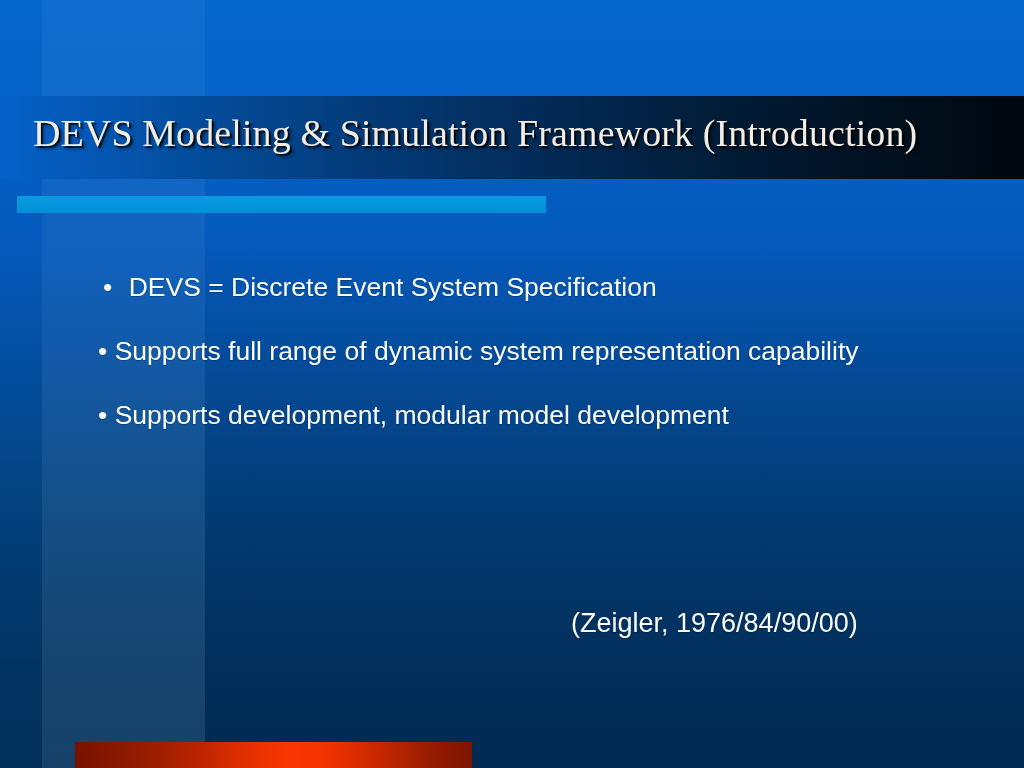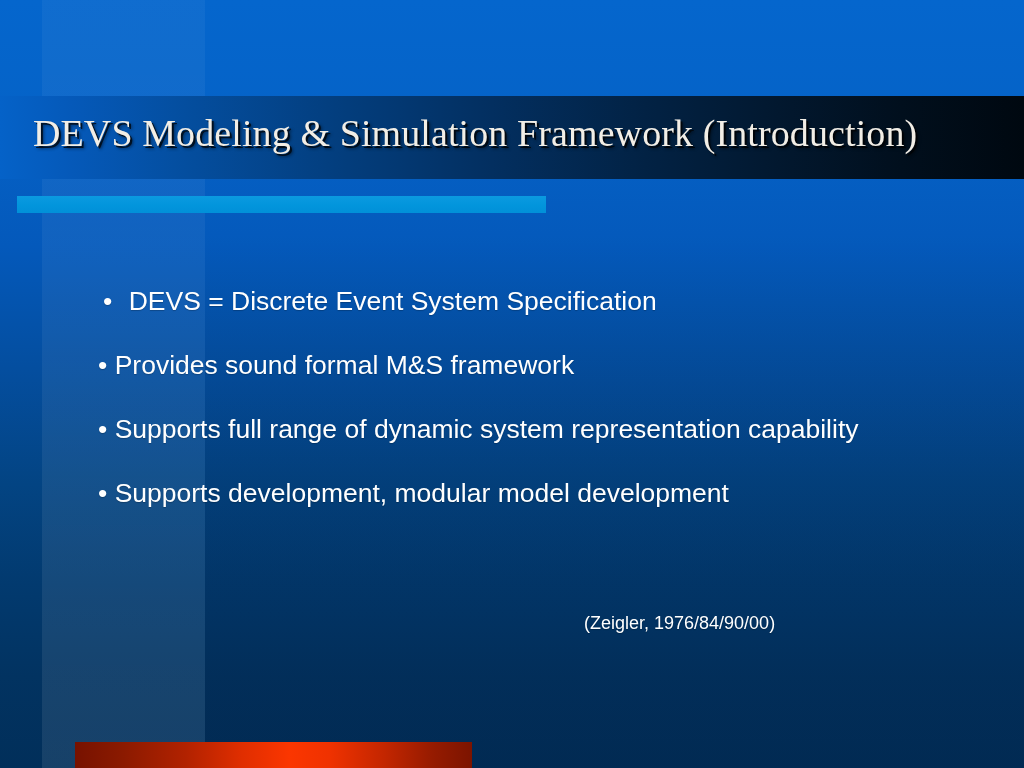--- a/index.html
+++ b/index.html
@@ -100,21 +100,21 @@
     top: 196px;
     width: 529px;
     height: 17px;
     background: linear-gradient(to bottom, #0b9ae0 0%, #0295dc 55%, #0190d8 100%);
   }
 
   
   #bullets {
     position: absolute;
     left: 98px;
-    top: 286px;
+    top: 272px;
     width: 900px;
   }
 
   .bullet {
     color: #ffffff;
     font-size: 26.5px;
     line-height: 31px;
     margin-bottom: 33px;
     white-space: nowrap;
     text-shadow: 0 1px 1px rgba(0,0,0,0.22);
@@ -131,23 +131,23 @@
   #bullet-1 {
     margin-left: 5px;
   }
   #bullet-1 .glyph {
     margin-right: 9px;
   }
 
   
   #attribution {
     position: absolute;
-    left: 584px;
+    left: 571px;
     top: 606px;
-    font-size: 18px;
+    font-size: 27px;
     line-height: 34px;
     color: #ffffff;
     white-space: nowrap;
     text-shadow: 0 1px 1px rgba(0,0,0,0.22);
   }
 
   
   #red-bar {
     position: absolute;
     left: 75px;
@@ -174,21 +174,20 @@
   <div id="bg-band-light"></div>
   <div id="bg-band-dark"></div>
 
   <div id="title-band"></div>
   <div id="title-text">DEVS Modeling &amp; Simulation Framework (Introduction)</div>
 
   <div id="accent-bar"></div>
 
   <div id="bullets">
     <div class="bullet" id="bullet-1"><span class="glyph">•</span><span> DEVS = Discrete Event System Specification</span></div>
-    <div class="bullet" id="bullet-2"><span class="glyph">•</span><span> Provides sound formal M&amp;S framework</span></div>
     <div class="bullet" id="bullet-3"><span class="glyph">•</span><span> Supports full range of </span><span class="ital">dynamic system</span><span> representation capability</span></div>
     <div class="bullet" id="bullet-4"><span class="glyph">•</span><span> Supports development, modular model development</span></div>
   </div>
 
   <div id="attribution">(Zeigler, 1976/84/90/00)</div>
 
   <div id="red-bar"></div>
 
 </div>
 

